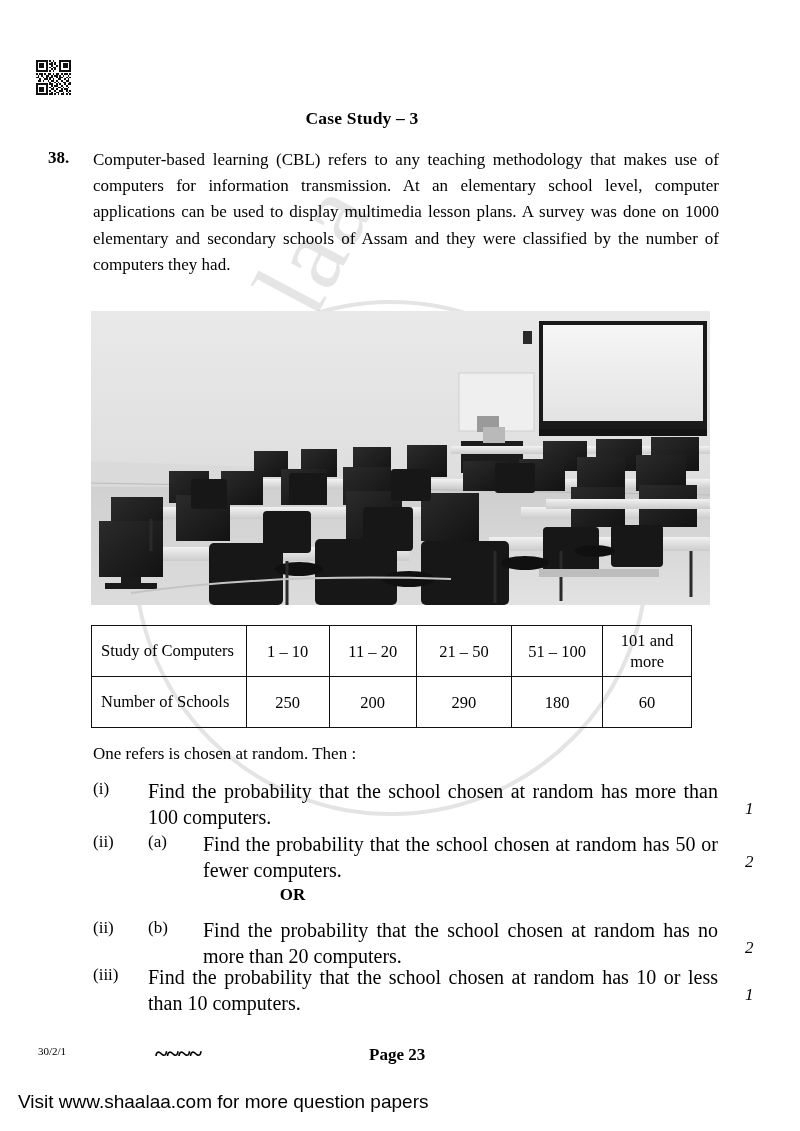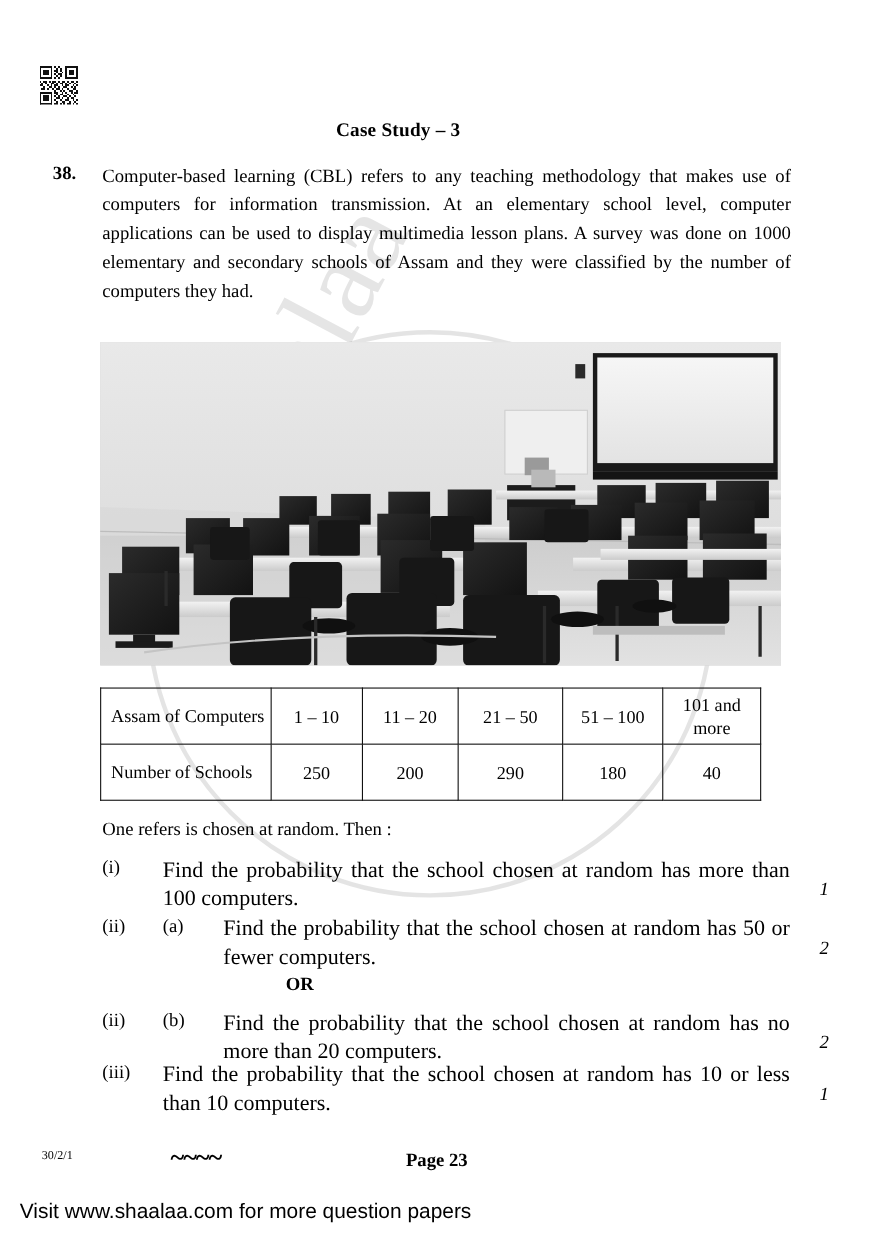--- a/index.html
+++ b/index.html
@@ -178,20 +178,21 @@
   }
   .or-sep {
     position: absolute;
     left: 0;
     top: 885px;
     width: 545px;
     text-align: center;
     font-size: 17px;
     font-weight: bold;
     z-index: 10;
+    padding-left: 20px;
   }
 
   
   .f-code {
     position: absolute;
     left: 38px;
     top: 1045px;
     font-size: 11px;
     font-weight: normal;
     z-index: 10;
@@ -470,34 +471,34 @@
       <rect x="455" y="188" width="164" height="10" fill="url(#desk)"></rect>
       <rect x="448" y="258" width="120" height="8" fill="#bdbdbd"></rect>
 
       <path d="M40,282 Q180,262 360,268" stroke="#c4c4c4" stroke-width="2" fill="none"></path>
     </svg>
   </div>
 
   <table class="data-table">
     <tbody>
       <tr>
-        <td class="rowlabel">Assam of Computers</td>
+        <td class="rowlabel">Study of Computers</td>
         <td class="cell col-a">1 – 10</td>
         <td class="cell col-b">11 – 20</td>
         <td class="cell col-c">21 – 50</td>
         <td class="cell col-d">51 – 100</td>
         <td class="cell col-e">101 and more</td>
       </tr>
       <tr>
         <td class="rowlabel">Number of Schools</td>
         <td class="cell col-a">250</td>
         <td class="cell col-b">200</td>
         <td class="cell col-c">290</td>
         <td class="cell col-d">180</td>
-        <td class="cell col-e">40</td>
+        <td class="cell col-e">60</td>
       </tr>
     </tbody>
   </table>
 
   <div class="qlead">One refers is chosen at random. Then :</div>
 
   <div class="qlabel" style="left:93px; top:779px;">(i)</div>
   <div class="qtext" style="left:148px; top:779px; width:570px;">Find the probability that the school chosen at random has more than 100 computers.</div>
   <div class="marks" style="top:799px;">1</div>
 

